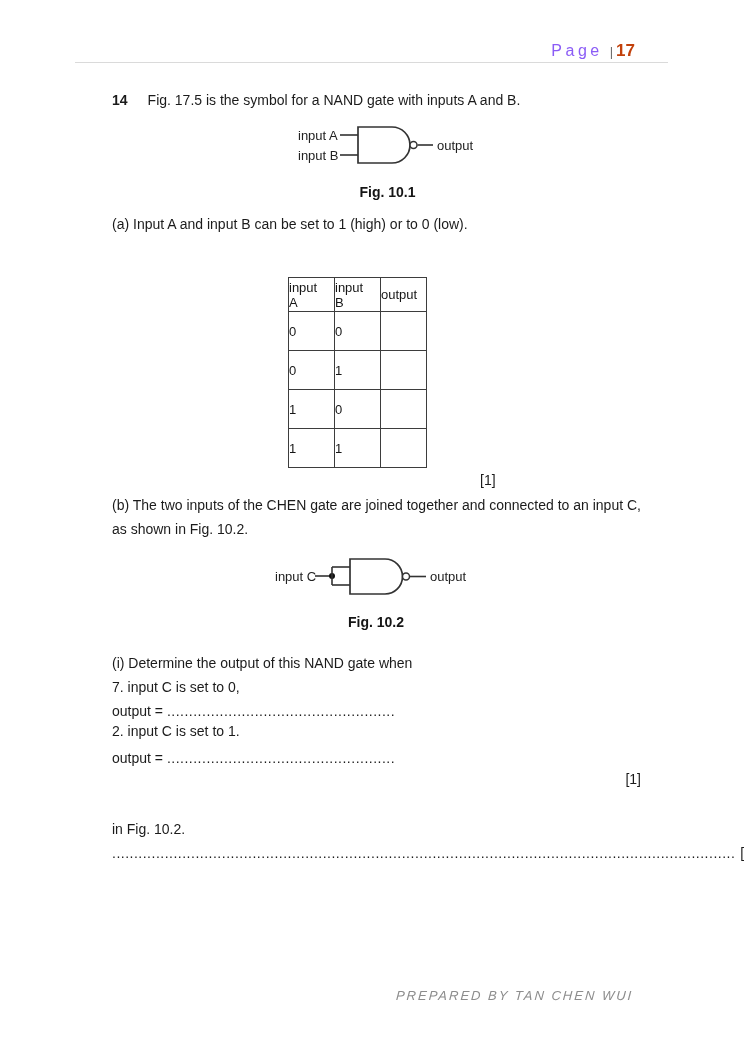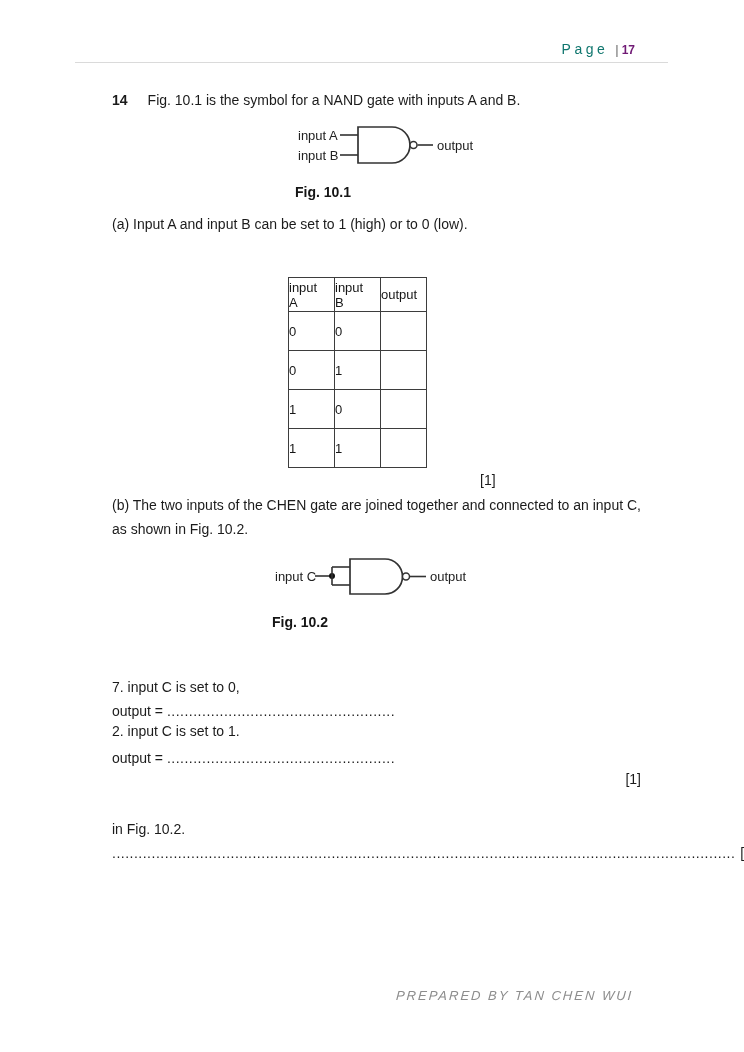--- a/index.html
+++ b/index.html
@@ -3,37 +3,37 @@
 <meta charset="utf-8">
 <style>
   html,body { margin:0; padding:0; background:#ffffff; }
   .page {
     position:relative; width:744px; height:1052px; background:#ffffff;
     font-family:"Liberation Sans", sans-serif; font-size:14px; color:#1b1b1b;
     overflow:hidden;
   }
   
   .header { position:absolute; top:41px; left:75px; width:560px; text-align:right; white-space:pre; }
-  .pg-label { color:#0f766e; letter-spacing:3.5px; font-size:14px;margin-top:40px; }
+  .pg-label { color:#8b5cf6; letter-spacing:3.5px; font-size:16px;margin-top:40px; }
   .pg-sep   { color:#6b6b6b; font-size:13px; margin:0 3px 0 7px; }
-  .pg-num   { color:#701a75; font-weight:bold; font-size:12px; }
+  .pg-num   { color:#c2410c; font-weight:bold; font-size:17px; }
   .header-rule { position:absolute; top:62px; left:75px; width:593px; border-top:1px solid #dadada; }
 
   
   .line { position:absolute; left:112px; line-height:20px; white-space:pre; }
   .q-num { font-weight:bold; margin-right:20px; }
 
   
   .fig { position:absolute; }
   .fig text { font-family:"Liberation Sans", sans-serif; font-size:13px; fill:#222; }
   .fig .wire { stroke:#333; stroke-width:1.6; fill:none; }
   .fig .gate { stroke:#333; stroke-width:1.7; fill:none; }
   .fig .bubble { stroke:#333; stroke-width:1.5; fill:#ffffff; }
   .fig .junction { fill:#111; stroke:none; }
-  .fig-caption { position:absolute; font-weight:bold; font-size:14px; color:#151515; }
+  .fig-caption { position:absolute; font-weight:bold; text-align:center; font-size:14px; color:#151515; }
 
   
   .truth-table { position:absolute; border-collapse:collapse; font-size:13px; color:#161616; table-layout:fixed; }
   .truth-table th, .truth-table td {
     border:1.5px solid #3d3d3d; text-align:left; vertical-align:middle;
     font-weight:normal; padding:0; width:45px;
   }
   .truth-table th { height:33px; line-height:15px; }
   .truth-table td { height:38px; }
 
@@ -48,21 +48,21 @@
   }
 </style>
 </head>
 <body>
 
 <div class="page">
 
   <div class="header"><span class="pg-label">Page</span><span class="pg-sep">|</span><span class="pg-num">17</span></div>
   <div class="header-rule"></div>
 
-  <div class="line" style="top:90px"><span class="q-num">14</span><span>Fig. 10.1 is the symbol for a NAND gate with inputs A and B.</span></div>
+  <div class="line" style="top:90px"><span class="q-num">14</span><span>Fig. 17.5 is the symbol for a NAND gate with inputs A and B.</span></div>
 
   <svg class="fig" style="left:295px; top:122px" width="185" height="46" viewBox="0 0 185 46">
     <text x="3" y="17.5">input A</text>
     <text x="3" y="37.5">input B</text>
     <line class="wire" x1="45" y1="13" x2="63" y2="13"></line>
     <line class="wire" x1="45" y1="33" x2="63" y2="33"></line>
     <path class="gate" d="M63,5 H97 A18,18 0 0 1 97,41 H63 Z"></path>
     <circle class="bubble" cx="118.5" cy="23" r="3.5"></circle>
     <line class="wire" x1="122.5" y1="23" x2="138" y2="23"></line>
     <text x="142" y="27.5">output</text>
@@ -120,20 +120,21 @@
     <line class="wire" x1="60" y1="15" x2="60" y2="33"></line>
     <line class="wire" x1="60" y1="15" x2="78" y2="15"></line>
     <line class="wire" x1="60" y1="33" x2="78" y2="33"></line>
     <path class="gate" d="M78,7 H113 A17.5,17.5 0 0 1 113,42 H78 Z"></path>
     <circle class="bubble" cx="134" cy="24.5" r="3.5"></circle>
     <line class="wire" x1="138" y1="24.5" x2="154" y2="24.5"></line>
     <text x="158" y="29">output</text>
   </svg>
   <div class="fig-caption" style="left:272px; top:614px; width:208px">Fig. 10.2</div>
 
+  <div class="line" style="top:653px">(i) Determine the output of this NAND gate when</div>
   <div class="line" style="top:677px">7. input C is set to 0,</div>
   <div class="line" style="top:701px"><span>output = </span><span class="dots">....................................................</span></div>
   <div class="line" style="top:721px">2. input C is set to 1.</div>
   <div class="line" style="top:748px"><span>output = </span><span class="dots">....................................................</span></div>
   <div class="mark" style="top:771px; right:103px">[1]</div>
 
   <div class="line" style="top:819px">in Fig. 10.2.</div>
   <div class="line" style="top:843px"><span class="dots">..............................................................................................................................................</span><span class="mark-gap">[1]</span></div>
 
   <div class="footer">PREPARED BY TAN CHEN WUI</div>

